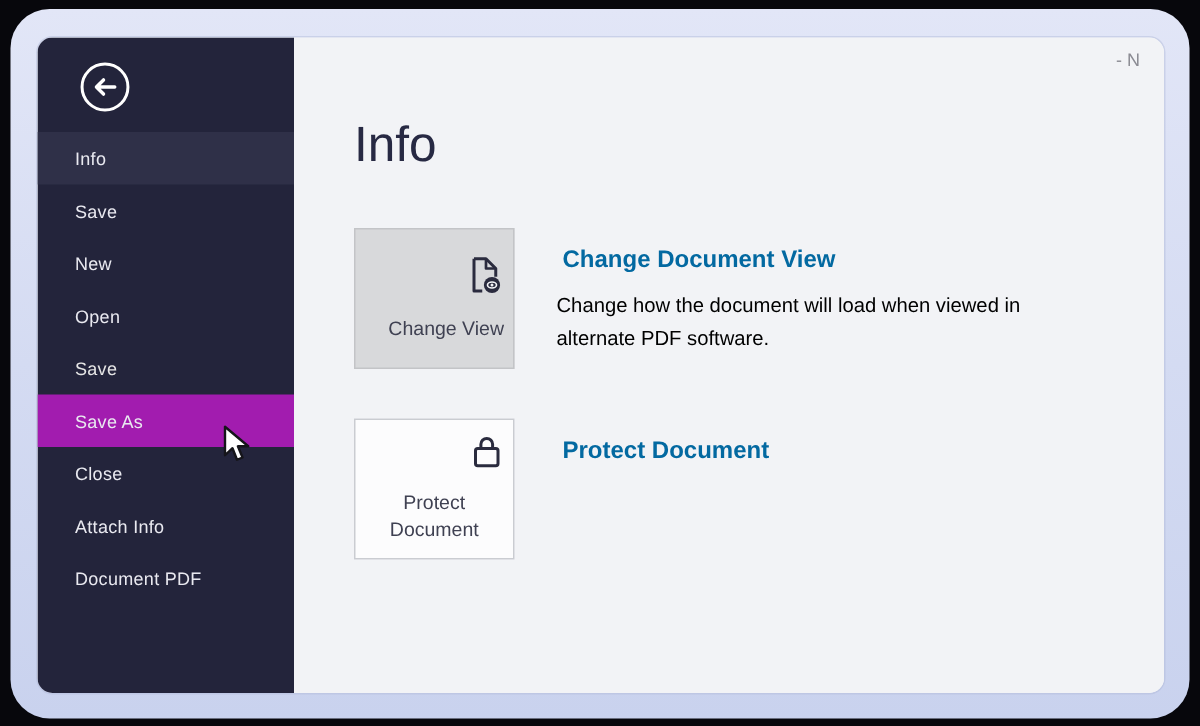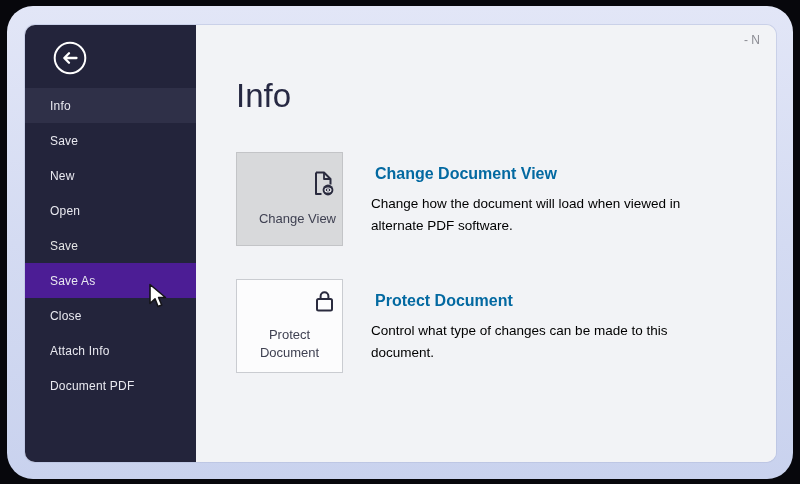--- a/index.html
+++ b/index.html
@@ -53,21 +53,21 @@
   .nav li {
     height: 35px;
     display: flex;
     align-items: center;
     padding-left: 25px;
     font-size: 12px;
     letter-spacing: 0.2px;
     color: #e9e9f0;
   }
   .nav li[data-state="active"]   { background: #2f3048; }
-  .nav li[data-state="hover"]    { background: #4c1d95; }
+  .nav li[data-state="hover"]    { background: #a21caf; }
   .nav li[data-state="disabled"] { color: #e5e5e5; }
 
   
   .content {
     flex: 1;
     position: relative;
     padding-left: 40px;
     background: #f2f3f6;
   }
   .title-fragment {
@@ -189,21 +189,20 @@
             <span class="tile-icon">
               <svg width="23" height="24" viewBox="0 0 23 24">
                 <rect x="4" y="10" width="15" height="11.5" rx="1.5" fill="none" stroke="#2a2b3e" stroke-width="2"></rect>
                 <path d="M7.6 10 V7.2 a3.9 3.9 0 0 1 7.8 0 V10" fill="none" stroke="#2a2b3e" stroke-width="2"></path>
               </svg>
             </span>
             <span>Protect Document</span>
           </div>
           <div class="section-text">
             <h2>Protect Document</h2>
-            <p>Control what type of changes can be made to this document.</p>
           </div>
         </div>
 
       </div>
     </div>
   </div>
 
   <div class="cursor">
     <svg width="24" height="27" viewBox="0 0 24 27">
       <path d="M4 1.5 L4 20.5 L9 15.8 L12 23.5 L15.7 22 L12.6 14.5 L19.5 14.5 Z" fill="#ffffff" stroke="#15151a" stroke-width="1.6" stroke-linejoin="round"></path>

